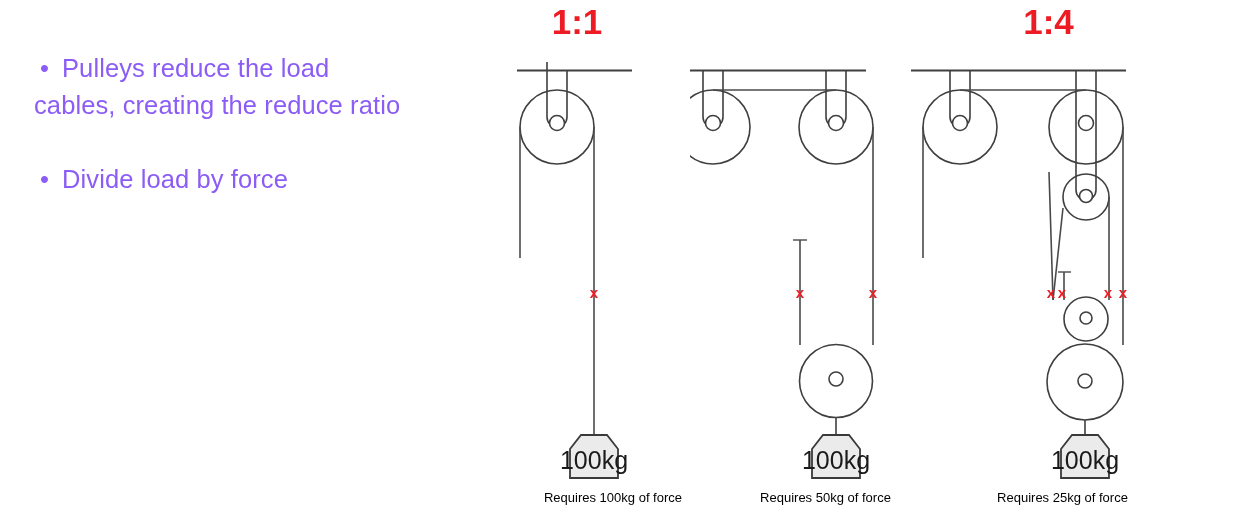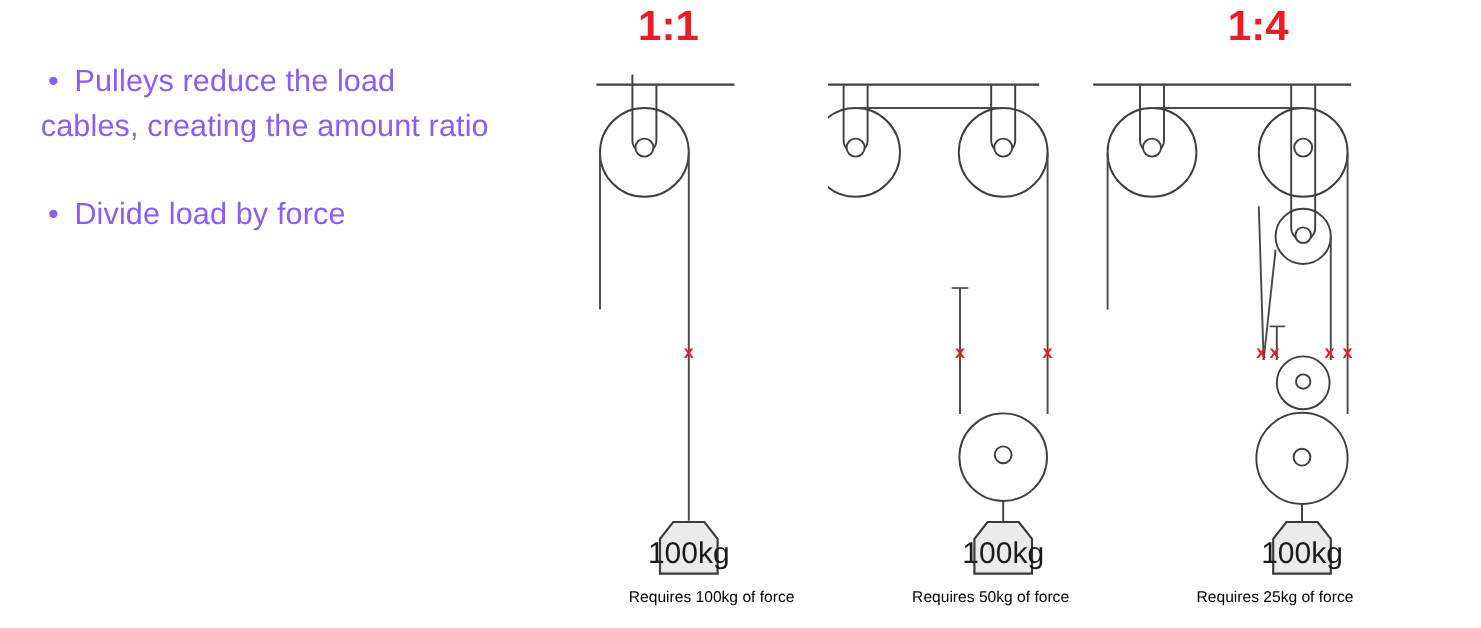--- a/index.html
+++ b/index.html
@@ -49,21 +49,21 @@
     display: inline-block;
     width: 22px;
   }
 
   
   .figure {
     position: absolute;
     top: 0;
     height: 523px;
   }
-  .fig-1 { left: 460px;  width: 230px; }
+  .fig-1 { left: 480px;  width: 230px; }
   .fig-2 { left: 690px;  width: 265px; }
   .fig-3 { left: 901px;  width: 279px; }
 
   .ratio-label {
     position: absolute;
     top: 2px;
     width: 100%;
     text-align: center;
     font-size: 35px;
     font-weight: bold;
@@ -123,21 +123,21 @@
 </head>
 <body>
 
 <div id="slide">
 
   <div class="bullets">
     <div class="bullet-line first">
       <span class="bullet-mark">•</span><span>Pulleys reduce the load</span>
     </div>
     <div class="bullet-line indent">
-      <span>cables, creating the amount ratio</span>
+      <span>cables, creating the reduce ratio</span>
     </div>
     <div class="bullet-gap"></div>
     <div class="bullet-line first">
       <span class="bullet-mark">•</span><span>Divide load by force</span>
     </div>
   </div>
 
   <div class="figure fig-1">
     <div class="ratio-label">1:1</div>
 

